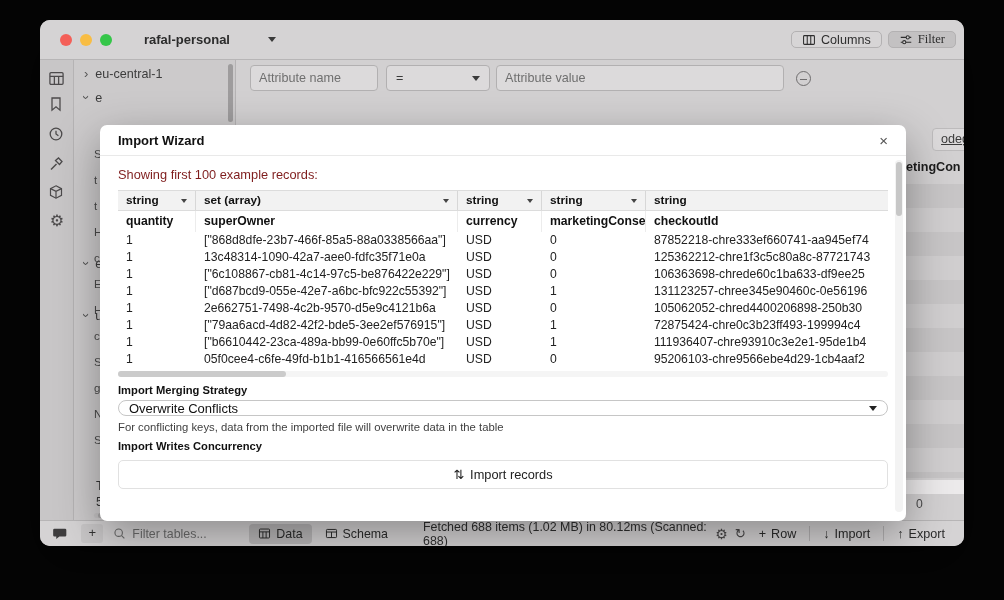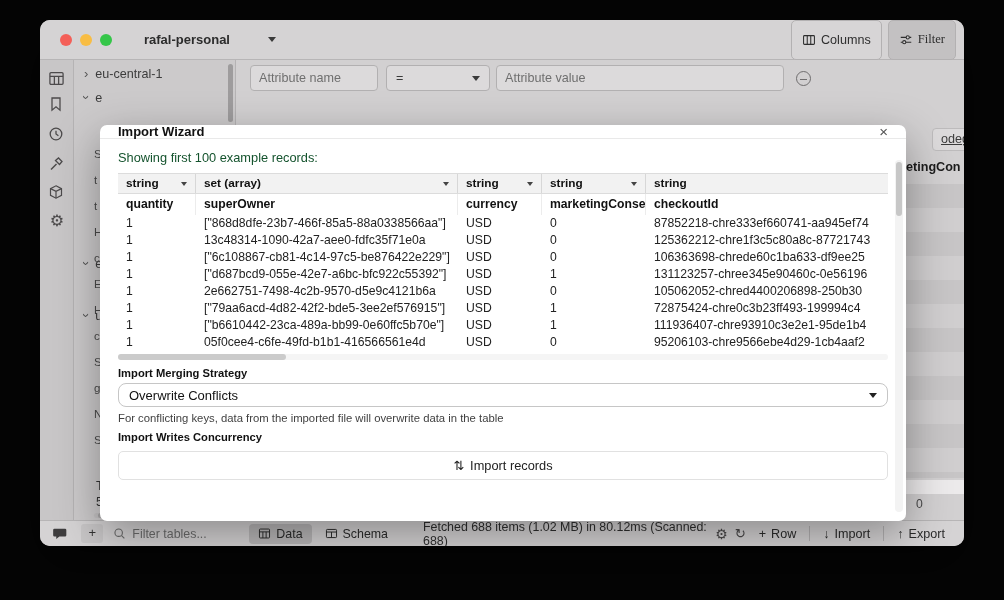--- a/index.html
+++ b/index.html
@@ -8,21 +8,21 @@
 
   
   .titlebar { position:relative; height:40px; background:#d5d3d4; border-bottom:1px solid #b7b5b6; display:flex; align-items:center; }
   .lights { display:flex; gap:8px; margin-left:20px; }
   .light { width:12px; height:12px; border-radius:50%; }
   .light.r { background:#f45f58; } .light.y { background:#f8bd44; } .light.g { background:#35c649; }
   .apptitle { margin-left:32px; font-size:13px; font-weight:700; color:#2c2c2c; display:flex; align-items:center; width:132px; justify-content:space-between; }
   .caret-down { width:0; height:0; border-left:4px solid transparent; border-right:4px solid transparent; border-top:5px solid #3a3a3a; }
   .badge { margin-left:14px; background:#c7d4b2; border-radius:4px; height:24px; display:flex; align-items:center; gap:6px; padding:0 10px; font-size:12.6px; font-weight:600; color:#33381f; }
   .tb-buttons { margin-left:auto; margin-right:8px; display:flex; gap:6px; }
-  .tb-btn { height:40px; border:1px solid #b3b1b2; border-radius:5px; background:#d7d5d6; display:flex; align-items:center; gap:5px; padding:0 10px; font-size:12.6px; color:#2e2e2e; }
+  .tb-btn { height:17px; border:1px solid #b3b1b2; border-radius:5px; background:#d7d5d6; display:flex; align-items:center; gap:5px; padding:0 10px; font-size:12.6px; color:#2e2e2e; }
   .tb-btn.active { background:#c3c1c2;font-family:Liberation Serif, serif; }
 
   
   .body { position:relative; height:460px; }
   .rail { position:absolute; left:0; top:0; bottom:0; width:34px; background:#c8c6c7; border-right:1px solid #b5b3b4; }
   .rail .ricon { position:absolute; left:8px; width:18px; height:18px; color:#4c4a4b; font-size:15px; line-height:18px; text-align:center; }
   .sidebar { position:absolute; left:34px; top:0; bottom:0; width:162px; background:#cccacb; border-right:1px solid #b5b3b4; overflow:hidden; }
   .tree-item { position:absolute; left:10px; font-size:12.6px; color:#3c3c3c; display:flex; gap:7px; align-items:center; }
   .chev { font-size:13px; color:#555; display:inline-block; }
   .chev.open { transform:rotate(90deg); }
@@ -40,40 +40,40 @@
   .minus-circle { position:absolute; left:560px; top:11px; width:15px; height:15px; border:1.4px solid #6f6d6e; border-radius:50%; }
   .minus-circle::after { content:""; position:absolute; left:3px; right:3px; top:50%; height:1.4px; background:#6f6d6e; }
   .codegen-partial { position:absolute; left:696px; top:68px; height:23px; padding:0 8px; background:#dcdadb; border:1px solid #bdbbbc; border-radius:4px; font-size:12.6px; color:#3c3c3c; line-height:21px;text-decoration:underline; }
   .colhdr-partial { position:absolute; left:670px; top:100px; font-size:12.6px; font-weight:700; color:#1c1c1c; }
   .stripes { position:absolute; left:670px; top:124px; width:100px; height:294px; background:repeating-linear-gradient(180deg,#c7c5c6 0 24px,#d0cecf 24px 48px); }
   .white-band { position:absolute; left:0; top:420px; right:0; height:14px; background:#eceaeb; }
   .ghost-row { position:absolute; top:437px; font-size:12.2px; color:#4a4a4a; white-space:nowrap; }
 
   
   .modal { position:absolute; left:60px; top:65px; width:806px; height:396px; background:#fff; border-radius:7px; box-shadow:0 14px 44px rgba(0,0,0,.35); z-index:10; overflow:hidden; }
-  .m-header { height:14px; border-bottom:1px solid #e9e9e9; display:flex; align-items:center; padding:0 18px; }
+  .m-header { height:31px; border-bottom:1px solid #e9e9e9; display:flex; align-items:center; padding:0 18px; }
   .m-title { font-size:13px; font-weight:700; color:#111; }
   .m-close { margin-left:auto; font-size:15px; color:#555; line-height:1; }
   .m-body { padding:8px 18px 0; }
-  .m-sub { font-size:12.8px; color:#14532d; margin:3px 0 8px; }
+  .m-sub { font-size:12.8px; color:#7f1d1d; margin:3px 0 8px; }
   .grid-row { display:grid; grid-template-columns:78px 262px 84px 104px 1fr; }
   .grid-row > span { padding:0 8px; overflow:hidden; white-space:nowrap; }
   .type-row { background:#f2f2f2; border-top:1px solid #dcdcdc; border-bottom:1px solid #dcdcdc; height:21px; line-height:19px; }
   .type-row > span { font-size:11.8px; font-weight:700; color:#111; border-right:1px solid #d7d7d7; display:flex; align-items:center; justify-content:space-between; }
   .type-row > span:last-child { border-right:none; }
   .sel-caret { width:0; height:0; border-left:3.5px solid transparent; border-right:3.5px solid transparent; border-top:4.5px solid #444; }
   .head-row { height:21px; line-height:21px; }
   .head-row > span { font-size:12.2px; font-weight:700; color:#111; border-right:1px solid #ececec; }
   .head-row > span:last-child { border-right:none; }
   .data-row { height:17px; line-height:17px; }
   .data-row > span { font-size:12.2px; color:#222; }
   .hscroll-track { margin-top:3px; height:6px; background:#f5f5f5; border-radius:3px; position:relative; }
   .hscroll-thumb { position:absolute; left:0; top:0; width:168px; height:6px; background:#cbcbcb; border-radius:3px; }
   .m-label { font-size:11.2px; font-weight:700; color:#111; margin-top:7px; }
-  .m-select { margin-top:4px; height:24px; border:1px solid #c6c6c6; border-radius:8px; display:flex; align-items:center; justify-content:space-between; padding:0 10px; font-size:13px; color:#111; }
+  .m-select { margin-top:4px; height:16px; border:1px solid #c6c6c6; border-radius:8px; display:flex; align-items:center; justify-content:space-between; padding:0 10px; font-size:13px; color:#111; }
   .m-select .caret-down { border-top-color:#222; }
   .m-help { font-size:11.3px; color:#3f3f3f; margin-top:5px; }
   .m-input { margin-top:4px; height:24px; width:100%; border:1px solid #c6c6c6; border-radius:4px; padding:0 10px; font-size:13px; color:#111; font-family:inherit; background:#fff; display:block; }
   .m-import-btn { margin-top:8px; height:29px; width:100%; border:1px solid #e1e1e1; border-radius:5px; background:#fff; display:flex; align-items:center; justify-content:center; gap:6px; font-size:12.8px; color:#222; font-family:inherit; }
   .m-vscroll { position:absolute; right:3px; top:35px; width:8px; height:352px; background:#f3f3f3; border-radius:4px; }
   .m-vscroll-thumb { position:absolute; top:2px; left:1px; width:6px; height:54px; background:#c7c7c7; border-radius:3px; }
 
   
   .statusbar { position:absolute; left:0; right:0; bottom:0; height:26px; background:#d5d3d4; border-top:1px solid #b7b5b6; display:flex; align-items:center; font-size:12.4px; color:#2b2b2b; }
   .chat { margin-left:12px; }

